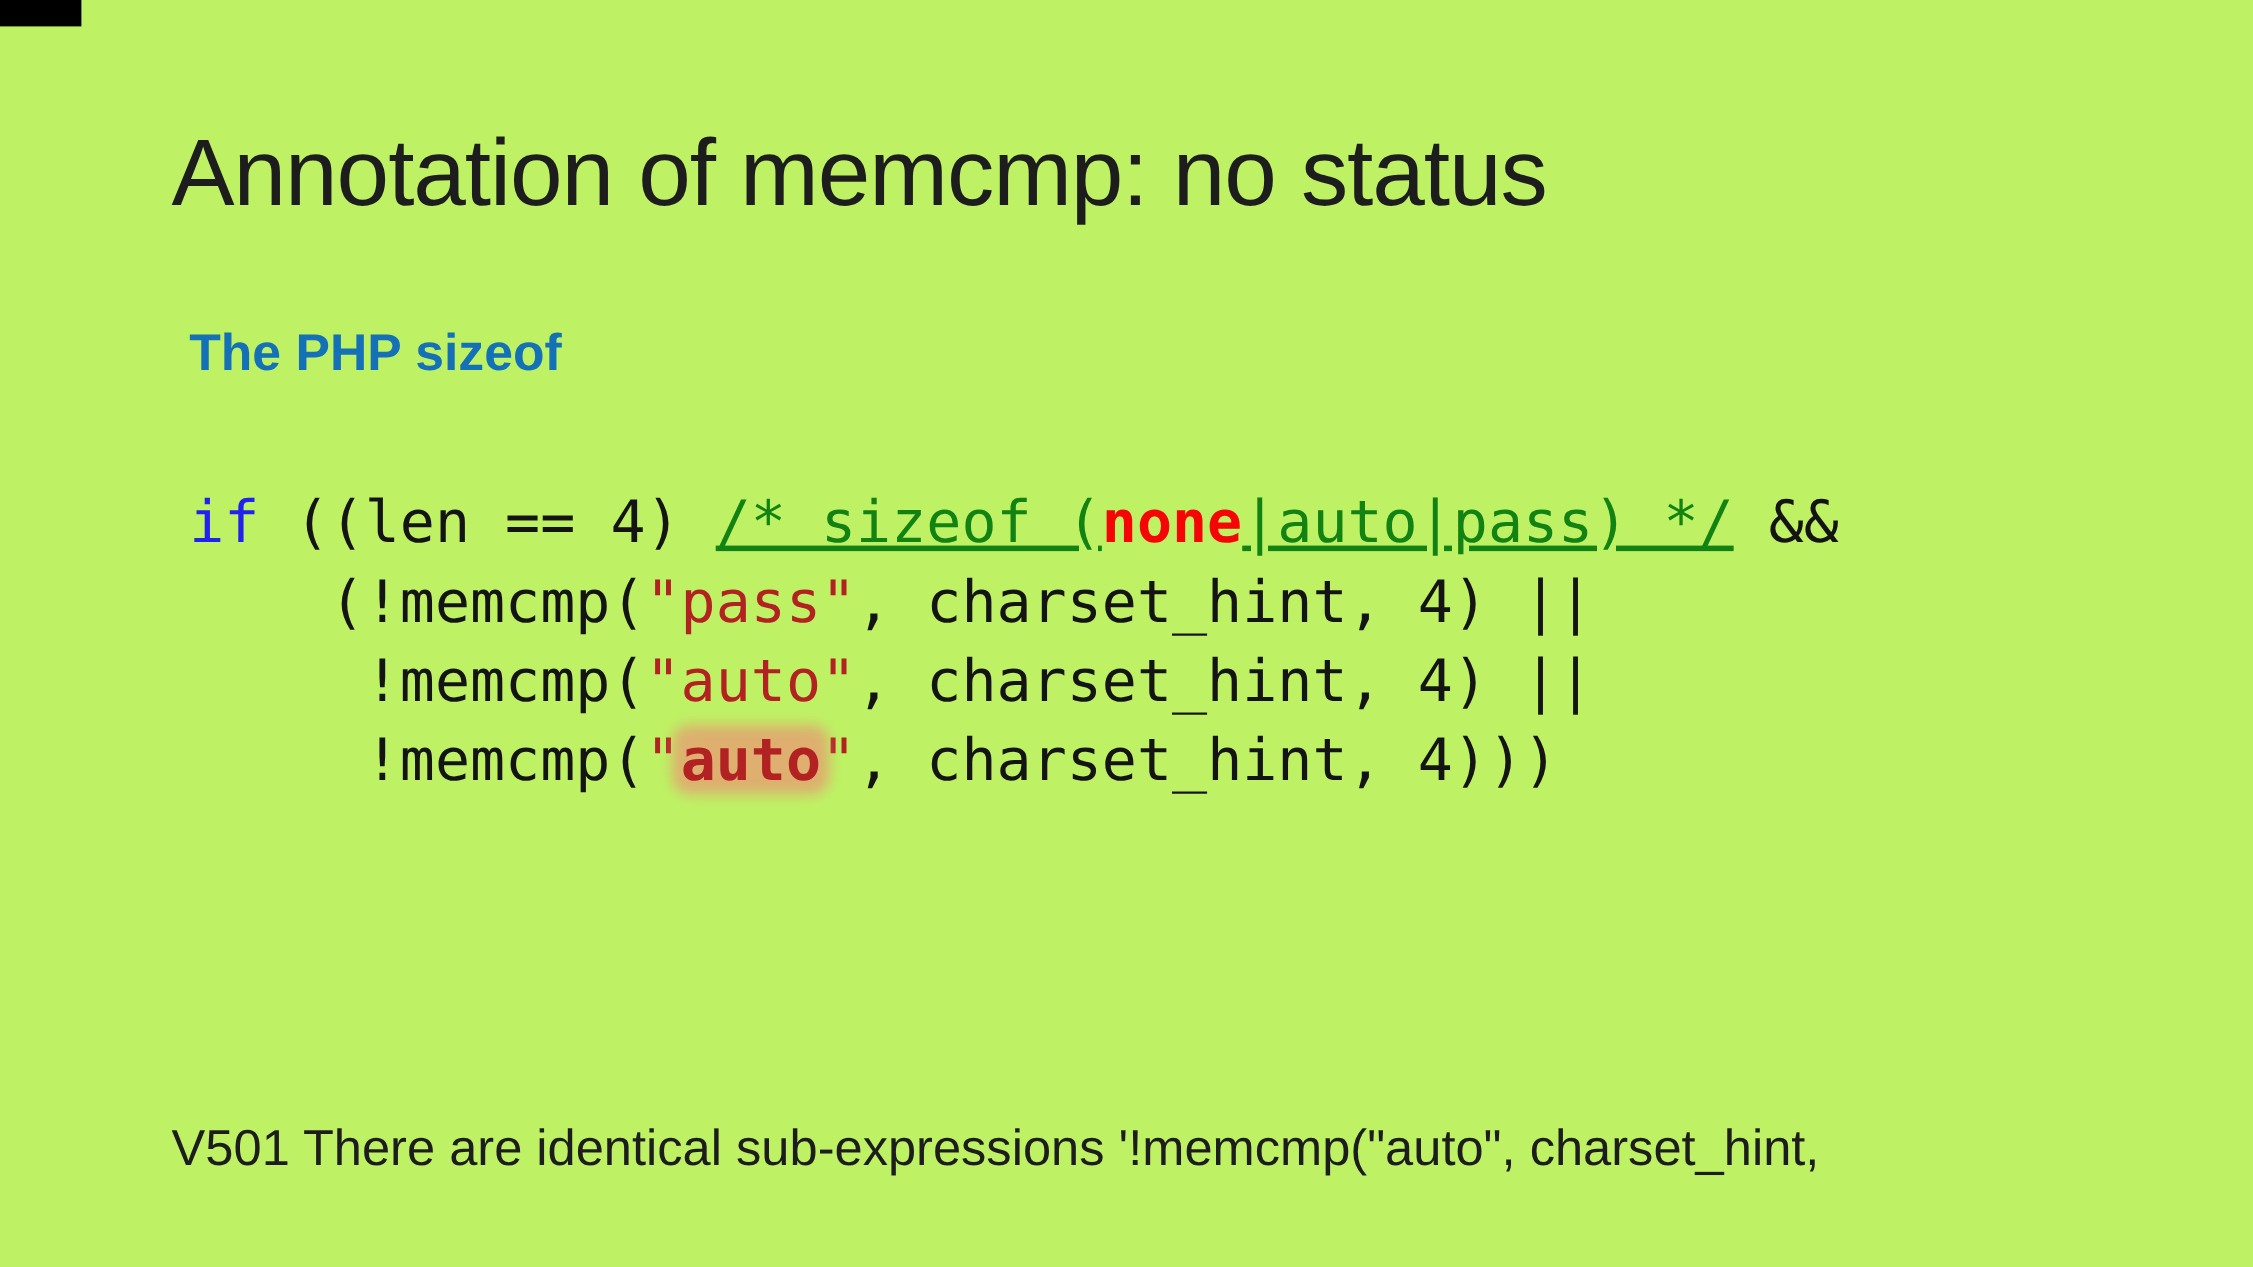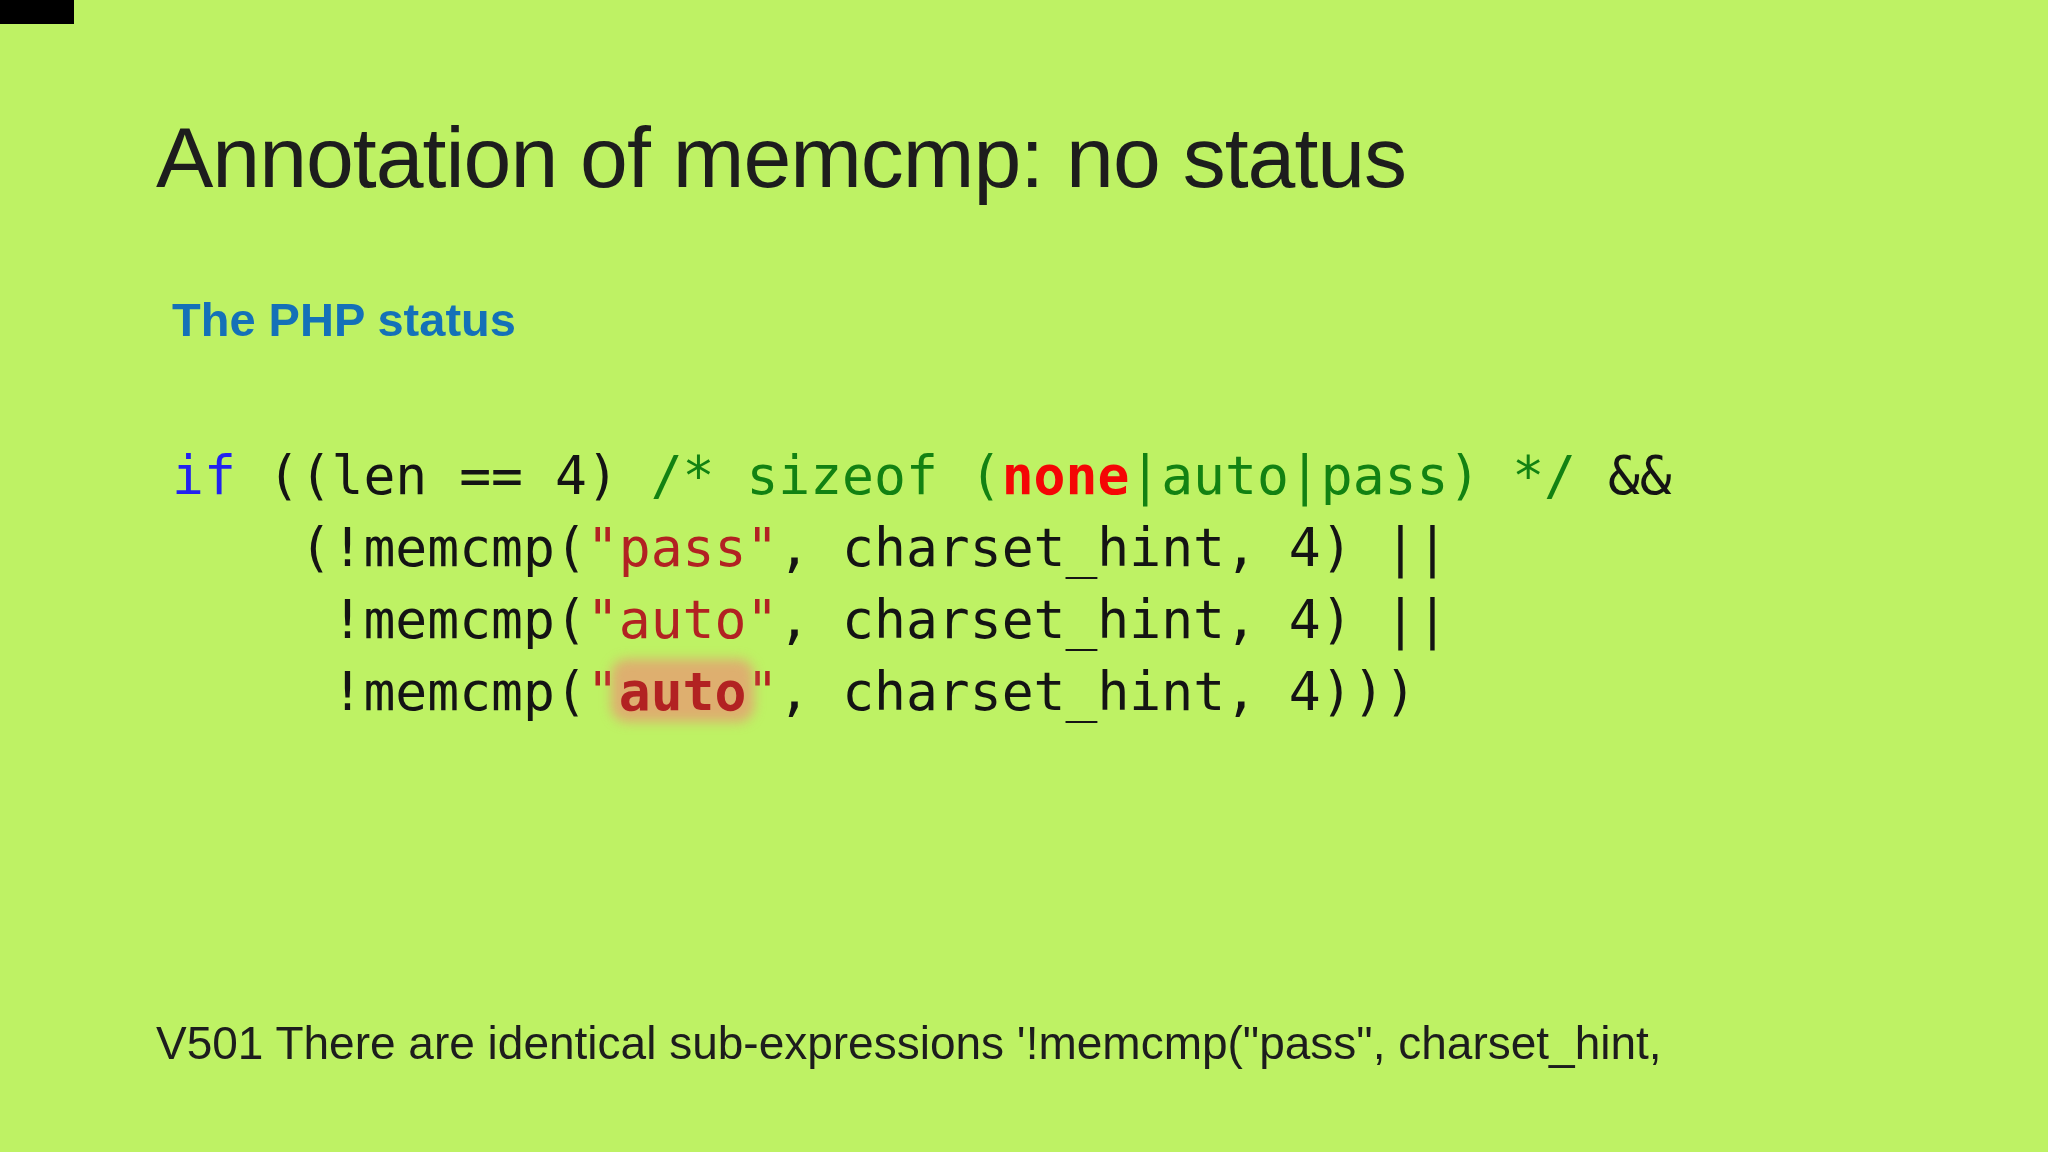--- a/index.html
+++ b/index.html
@@ -41,21 +41,21 @@
     left: 172px; top: 440px;
     font-family: "DejaVu Sans Mono", monospace;
     font-size: 53px;
     line-height: 72px;
     color: #141414;
     white-space: pre;
   }
   .code-line { white-space: pre; }
   .seg-plain   { color: #141414; }
   .seg-keyword { color: #2222f0; text-align: center; }
-  .seg-comment { color: #128212; }
+  .seg-comment { color: #128212; text-decoration: underline; }
   .seg-alert   { color: #f50505; font-weight: bold; margin-top: 32px; }
   .seg-string  { color: #b22222; }
   .seg-highlight {
     color: #b22222;
     font-weight: bold;
     position: relative;
     z-index: 0;
   }
   .seg-highlight::before {
     content: "";
@@ -77,22 +77,22 @@
 </style>
 </head>
 <body>
 
 <div class="slide">
 
   <div class="corner-mark"></div>
 
   <div class="slide-title">Annotation of memcmp: no status</div>
 
-  <div class="subtitle">The PHP status</div>
+  <div class="subtitle">The PHP sizeof</div>
 
   <div class="code-block"><div class="code-line"><span class="seg-keyword">if</span><span class="seg-plain"> ((len == 4) </span><span class="seg-comment">/* sizeof (</span><span class="seg-alert">none</span><span class="seg-comment">|auto|pass) */</span><span class="seg-plain"> &amp;&amp;</span></div><div class="code-line"><span class="seg-plain">    (!memcmp(</span><span class="seg-string">"pass"</span><span class="seg-plain">, charset_hint, 4) ||</span></div><div class="code-line"><span class="seg-plain">     !memcmp(</span><span class="seg-string">"auto"</span><span class="seg-plain">, charset_hint, 4) ||</span></div><div class="code-line"><span class="seg-plain">     !memcmp(</span><span class="seg-string">"</span><span class="seg-highlight">auto</span><span class="seg-string">"</span><span class="seg-plain">, charset_hint, 4)))</span></div></div>
 
   <div class="diagnostic">
-    <div>V501 There are identical sub-expressions '!memcmp("pass", charset_hint,</div>
+    <div>V501 There are identical sub-expressions '!memcmp("auto", charset_hint,</div>
     
   </div>
 
 </div>
 
 </body></html>

